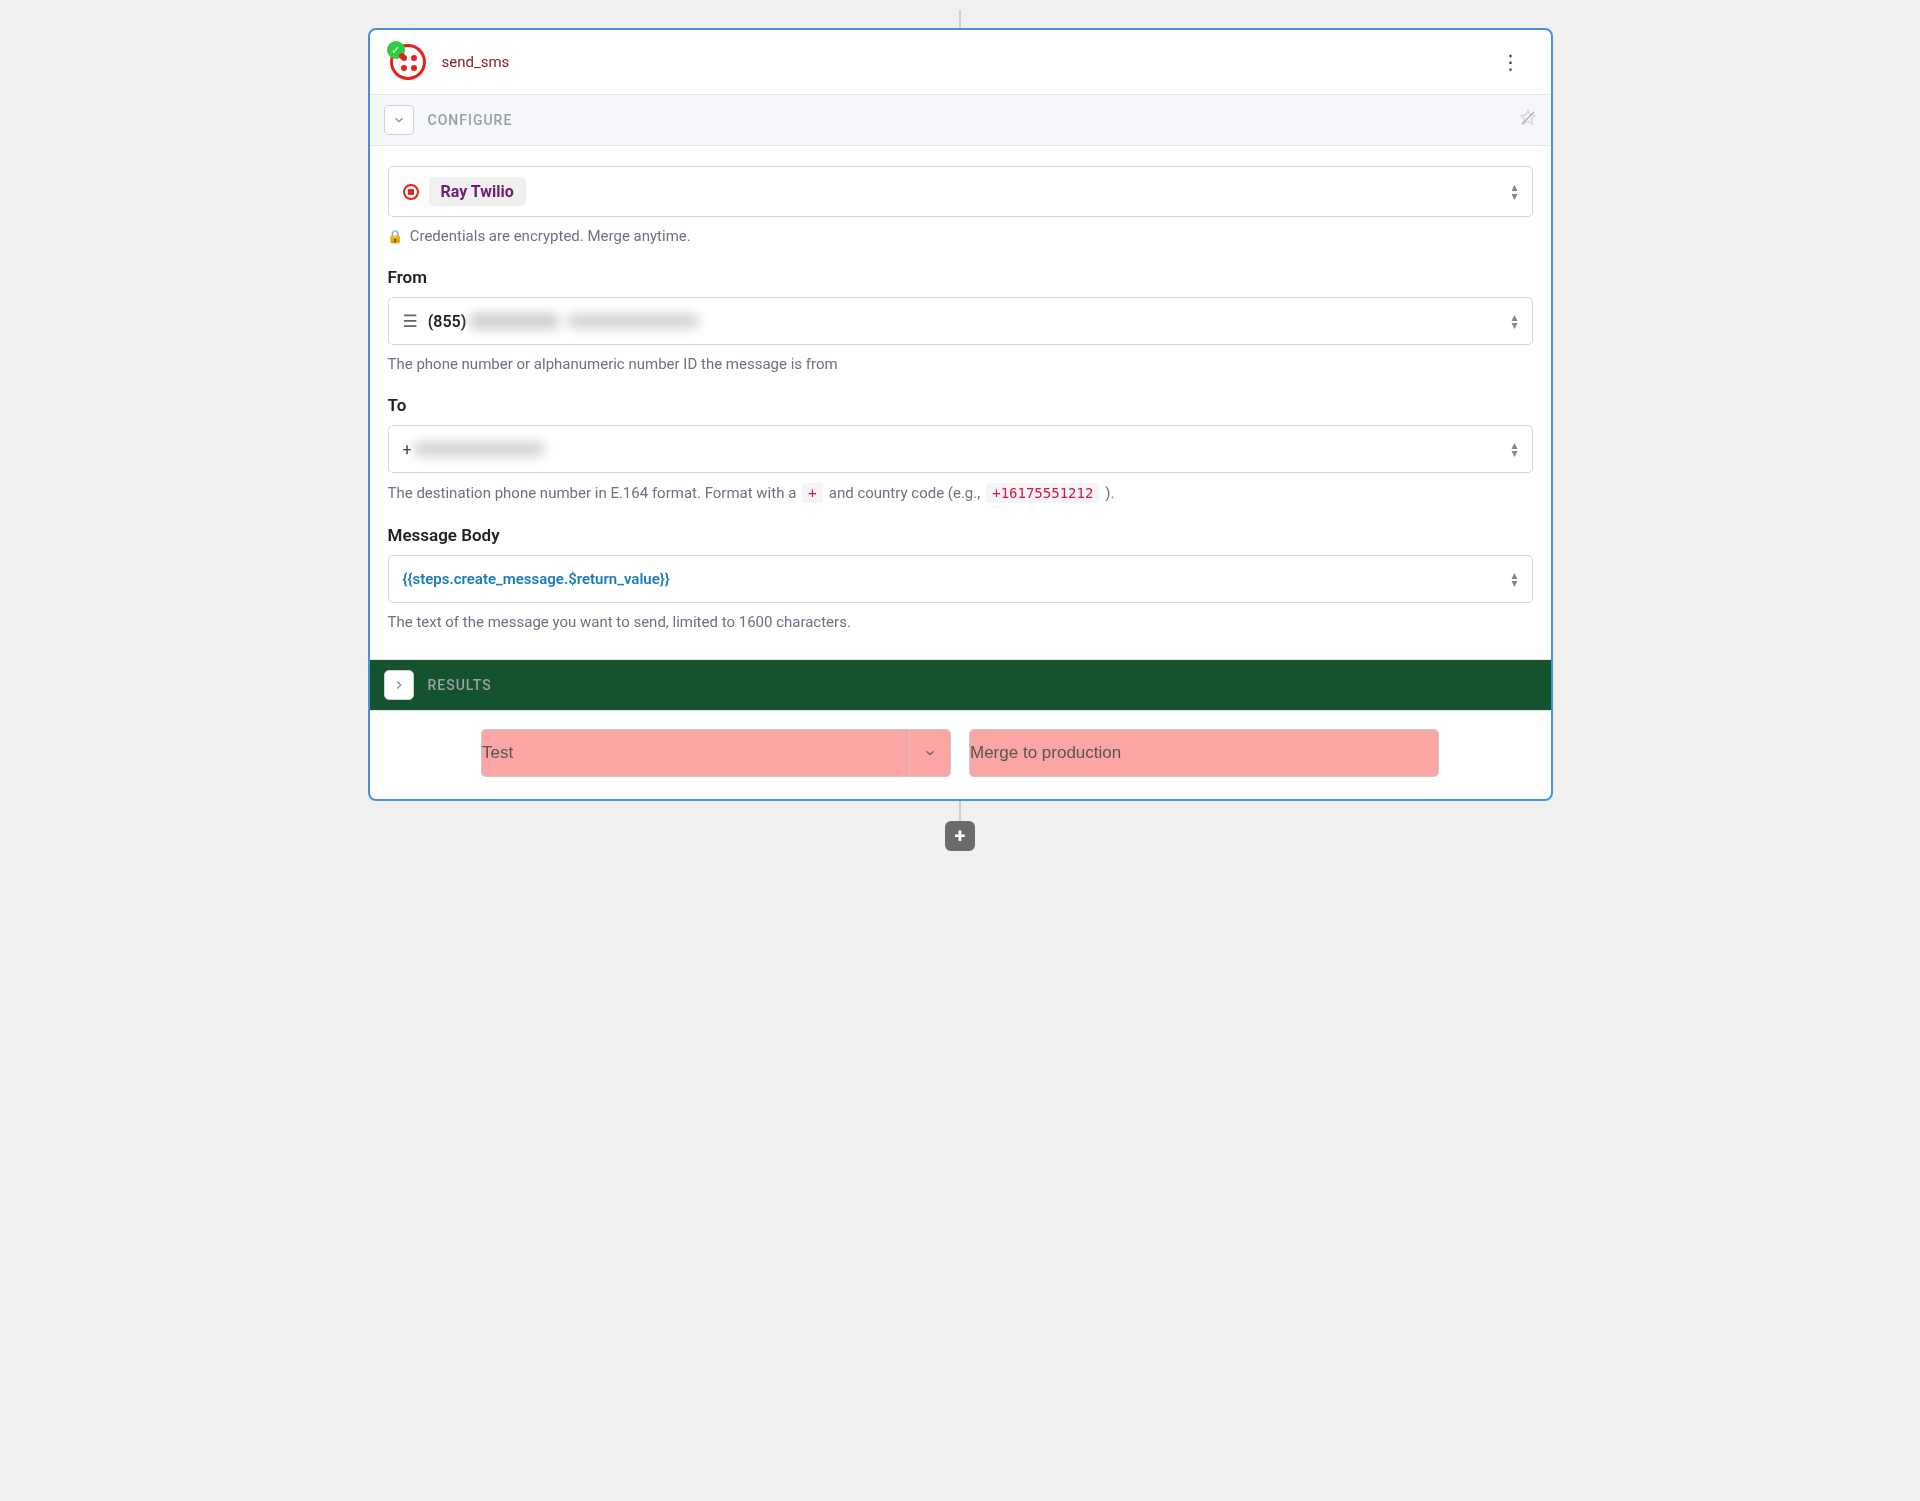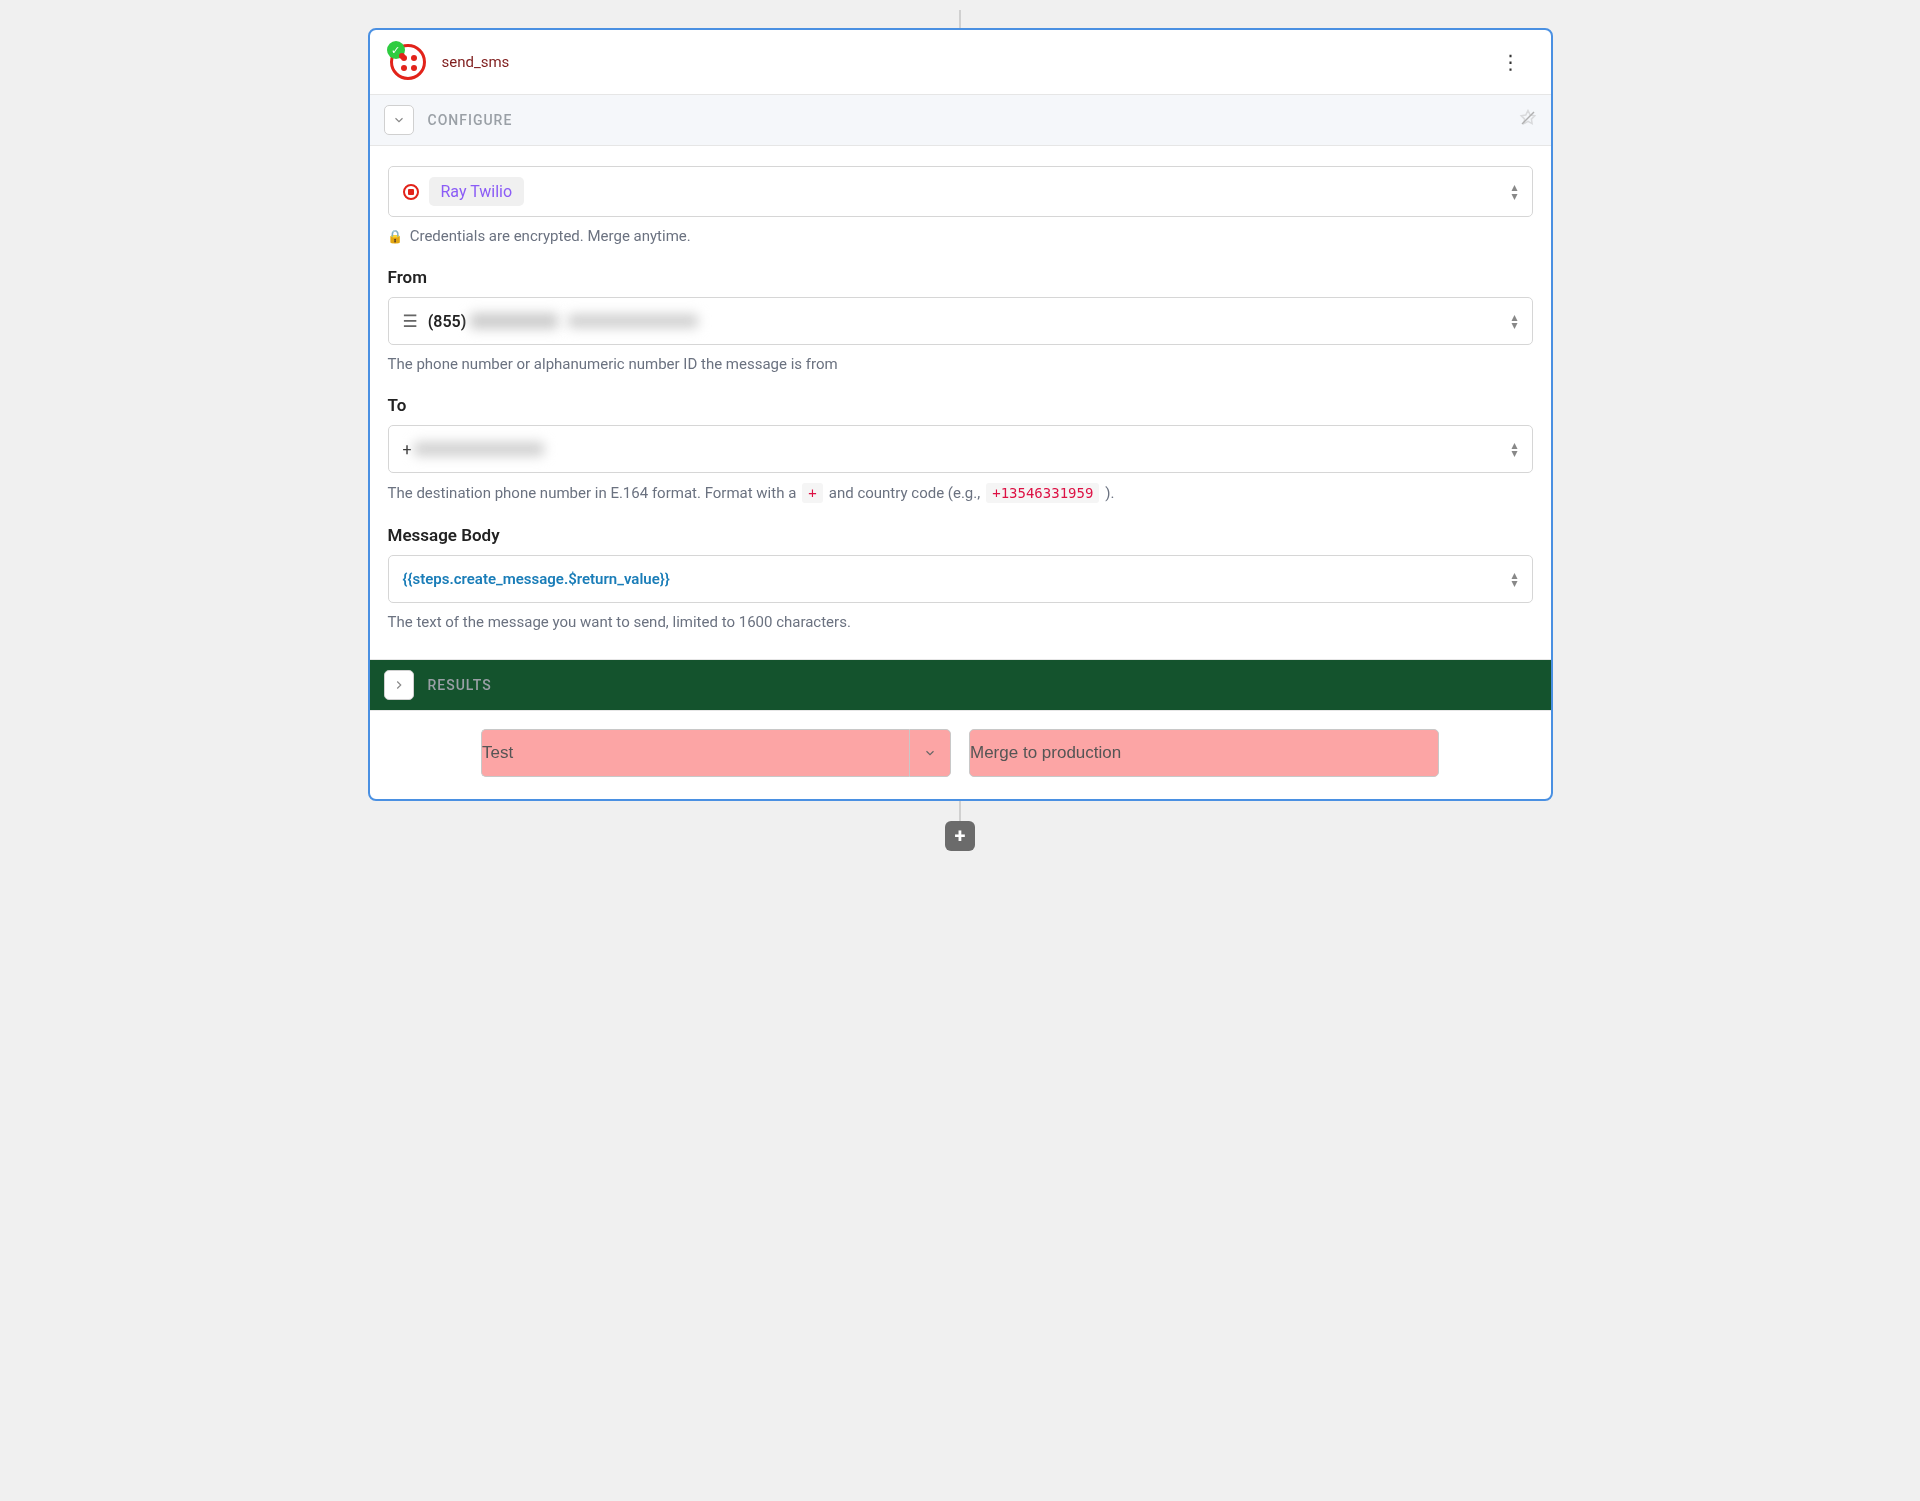--- a/index.html
+++ b/index.html
@@ -144,22 +144,22 @@
   font-size: 12px;
   line-height: 0.6;
   display: flex;
   flex-direction: column;
 }
 .field-box .sort-caret span { line-height: 0.7; }
 .acct-chip {
   background: #f0f0f0;
   border-radius: 5px;
   padding: 5px 12px;
-  font-weight: 400;
-  color: #8b5cf6;
+  font-weight: 700;
+  color: #701a75;
   margin-left: 10px;
 }
 .red-ring {
   width: 16px;
   height: 16px;
   border: 2px solid #e2231a;
   border-radius: 50%;
   display: inline-flex;
   align-items: center;
   justify-content: center;
@@ -353,21 +353,21 @@
         <span class="blurred2" style="margin-left:2px"></span>
         <div class="sort-caret">
             <span>▴</span>
             <span>▾</span>
           </div>
       </div>
       <div class="helper">
         <span>The destination phone number in E.164 format. Format with a</span>
         <span class="code-chip">+</span>
         <span>and country code (e.g.,</span>
-        <span class="code-chip">+13546331959</span>
+        <span class="code-chip">+16175551212</span>
         <span>).</span>
       </div>
     </div>
 
     <div class="form-group">
       <div class="field-label">Message Body</div>
       <div class="field-box">
         <span class="msg-body-value">{{steps.create_message.$return_value}}</span>
         <div class="sort-caret">
             <span>▴</span>

